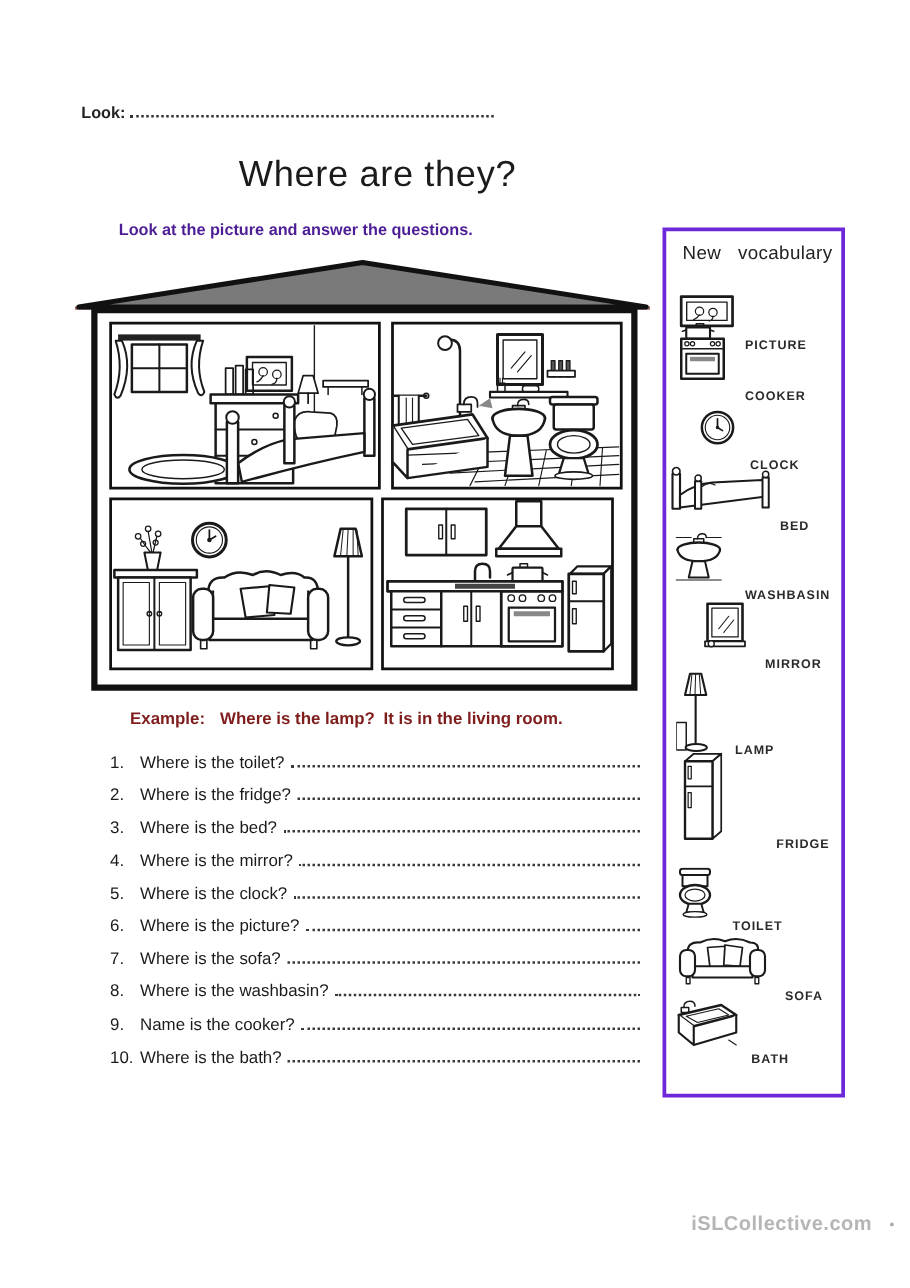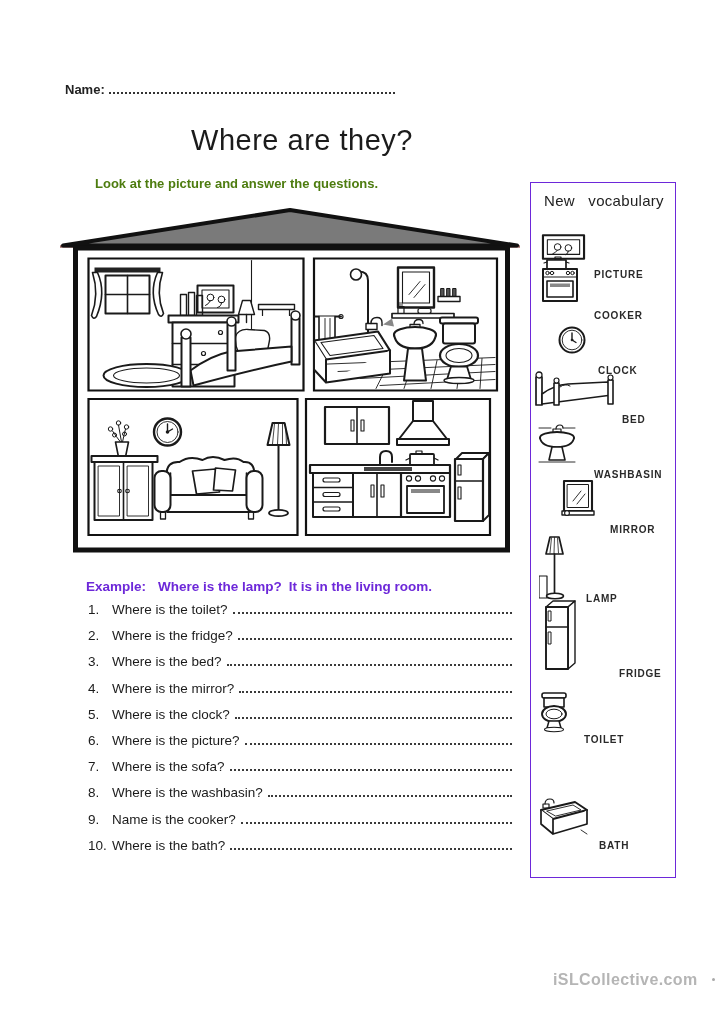--- a/index.html
+++ b/index.html
@@ -8,34 +8,34 @@
     position:relative; background:#ffffff; overflow:hidden;
     font-family:"Liberation Sans", sans-serif; color:#1c1c1c;
   }
   .page { position:absolute; inset:0; }
 
   
   .name-row { position:absolute; left:65px; top:82px; width:330px; display:flex; align-items:baseline; }
   .name-label { font-size:13px; font-weight:bold; color:#222; }
   .name-line { flex:1; margin-left:4px; border-bottom:2px dotted #333; height:12px; }
   .title { position:absolute; left:0; top:124px; width:604px; text-align:center; font-size:29px; font-weight:500; letter-spacing:0.5px; color:#1b1b1b; }
-  .instruction { position:absolute; left:95px; top:176px; font-size:13px; font-weight:600; color:#4d7c0f; }
+  .instruction { position:absolute; left:95px; top:176px; font-size:13px; font-weight:600; color:#4c1d95; }
 
   
   .house { position:absolute; left:60px; top:197px; }
   .house svg * { vector-effect:non-scaling-stroke; }
 
   
-  .vocab-panel { position:absolute; left:530px; top:182px; width:146px; height:696px; border:1px solid #6d28d9; background:#fff; }
+  .vocab-panel { position:absolute; left:530px; top:182px; width:146px; height:696px; border:3px solid #6d28d9; background:#fff; }
   .vocab-header { position:absolute; left:13px; top:9px; font-size:15px; color:#222; word-spacing:9px; letter-spacing:0.3px; }
   .vocab-item { position:absolute; }
   .vocab-label { position:absolute; font-size:10px; font-weight:600; letter-spacing:0.8px; color:#2a2a2a; white-space:nowrap; }
 
   
-  .example { position:absolute; left:86px; top:567px; font-size:13.5px; font-weight:bold; color:#6d28d9;margin-top:12px; }
+  .example { position:absolute; left:104px; top:567px; font-size:13.5px; font-weight:bold; color:#7f1d1d; }
   .example .ex-q { margin-left:12px; }
   .example .ex-a { margin-left:7px; }
   .questions { position:absolute; left:88px; top:601px; width:424px; list-style:none; }
   .q-row { display:flex; align-items:baseline; height:26.2px; font-size:13.5px; color:#1b1b1b; }
   .q-num { width:24px; flex:0 0 24px; }
   .q-text { white-space:nowrap; }
   .q-dots { flex:1; margin-left:5px; border-bottom:2px dotted #3a3a3a; height:13px; }
 
   
   .footer { position:absolute; left:553px; top:971px; font-size:16px; font-weight:bold; color:#b5b5b5; letter-spacing:0.4px; }
@@ -43,21 +43,21 @@
 
   svg { display:block; }
   .lineart { stroke:#1a1a1a; fill:none; stroke-linecap:round; stroke-linejoin:round; }
 </style>
 </head>
 <body>
 
 <div class="page">
 
   <div class="name-row">
-    <span class="name-label">Name:</span>
+    <span class="name-label">Look:</span>
     <span class="name-line"></span>
   </div>
   <div class="title">Where are they?</div>
   <div class="instruction">Look at the picture and answer the questions.</div>
 
   <div class="house">
     <svg width="460" height="360" viewBox="0 0 460 360">
 
       <line x1="0" y1="49.5" x2="460" y2="49.5" stroke="#9b6a66" stroke-width="2.5"></line>
       <polygon points="3,48.5 230,13 457,48.5" fill="#7a7a7a" stroke="#111" stroke-width="4" stroke-linejoin="round"></polygon>
@@ -392,20 +392,35 @@
             <rect x="5" y="6" width="20" height="9" fill="#fff" stroke-width="1.6"></rect>
             <ellipse cx="15" cy="22" rx="12" ry="8" fill="#fff" stroke-width="1.9"></ellipse>
             <ellipse cx="15" cy="22" rx="8" ry="4.8" stroke-width="1"></ellipse>
             <path d="M10,29 L20,29 L22,36 L8,36 Z" fill="#fff" stroke-width="1.5"></path>
             <ellipse cx="15" cy="37.5" rx="9.5" ry="2.2" fill="#fff" stroke-width="1.1"></ellipse>
           </g>
         </svg>
       <span class="vocab-label" style="left:45px;top:42px">TOILET</span>
     </div>
 
+    <div class="vocab-item" style="left:9px;top:561px">
+      <svg width="72" height="42" viewBox="0 0 72 42">
+          <g class="lineart">
+            <path d="M8,16 Q8,7 18,8 Q28,3 38,7 Q48,3 58,8 Q66,8 64,16" fill="#fff" stroke-width="1.7"></path>
+            <path d="M24,12 L38,11 L40,27 L26,28 Z" fill="#fff" stroke-width="1.4"></path>
+            <path d="M38,10 L52,12 L50,27 L37,26 Z" fill="#fff" stroke-width="1.4"></path>
+            <rect x="12" y="27" width="48" height="9" fill="#fff" stroke-width="1.7"></rect>
+            <rect x="2" y="14" width="12" height="21" rx="5" fill="#fff" stroke-width="1.7"></rect>
+            <rect x="58" y="14" width="12" height="21" rx="5" fill="#fff" stroke-width="1.7"></rect>
+            <rect x="7" y="36" width="3" height="5" stroke-width="1.1"></rect>
+            <rect x="62" y="36" width="3" height="5" stroke-width="1.1"></rect>
+          </g>
+        </svg>
+      <span class="vocab-label" style="left:86px;top:46px">SOFA</span>
+    </div>
 
     <div class="vocab-item" style="left:8px;top:613px">
       <svg width="52" height="42" viewBox="0 0 52 42">
           <g class="lineart">
             <rect x="4" y="8" width="6" height="4" fill="#fff" stroke-width="1.2"></rect>
             <path d="M6,8 q0,-5 5,-5 q4,0 4,4" stroke-width="1.2"></path>
             <path d="M2,14 L36,6 L48,14 L14,23 Z" fill="#fff" stroke-width="1.9"></path>
             <path d="M8,15 L34,9 L42,14 L17,20 Z" stroke-width="0.9"></path>
             <path d="M2,14 L2,28 L14,38 L14,23 M14,38 L48,28 L48,14" fill="#fff" stroke-width="1.7"></path>
             <path d="M42,34 l6,4" stroke-width="0.9"></path>

